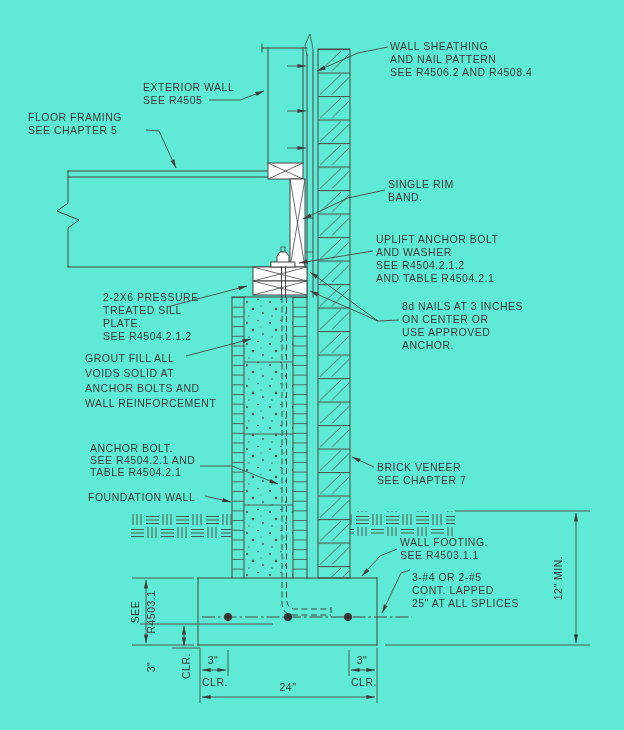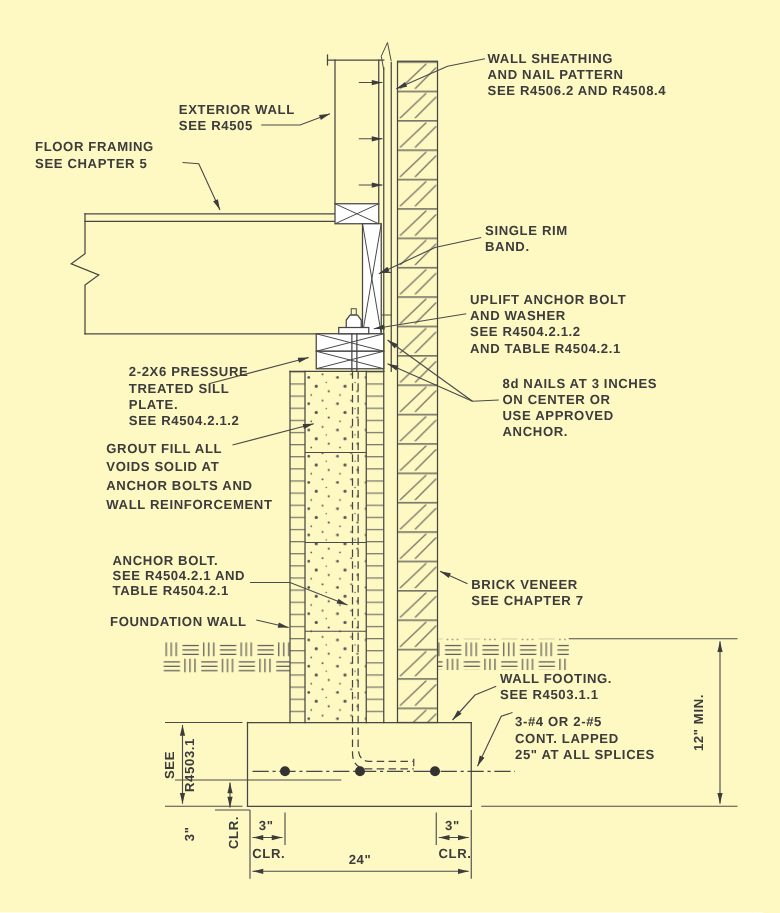--- a/index.html
+++ b/index.html
@@ -1,16 +1,16 @@
 <!DOCTYPE html>
 <html><head>
 <meta charset="utf-8">
 <style>
   html,body{margin:0;padding:0;background:#ffffff;}
-  .canvas{position:relative;width:624px;height:730px;background:#fef9c3;overflow:hidden;font-weight:bold;}
+  .canvas{position:relative;width:624px;height:730px;background:#5eead4;overflow:hidden;}
   svg{position:absolute;left:0;top:0;}
   .ln{stroke:#464646;stroke-width:1;fill:none;stroke-linecap:square;}
   .thin{stroke:#4a4a4a;stroke-width:.8;fill:none;}
   .ldr{stroke:#4a4a4a;stroke-width:.9;fill:none;}
   .dim{stroke:#4a4a4a;stroke-width:.9;fill:none;}
   .dashed{stroke:#464646;stroke-width:1;fill:none;stroke-dasharray:6 3.5;}
   .dashdot{stroke:#464646;stroke-width:1;fill:none;stroke-dasharray:13 3 2.5 3;}
   .txt{fill:#3c3c3c;font-family:"Liberation Sans",sans-serif;font-size:10.5px;letter-spacing:.5px;stroke:none;}
   .dot{fill:#333;stroke:none;}
   .white{fill:#fff;}

